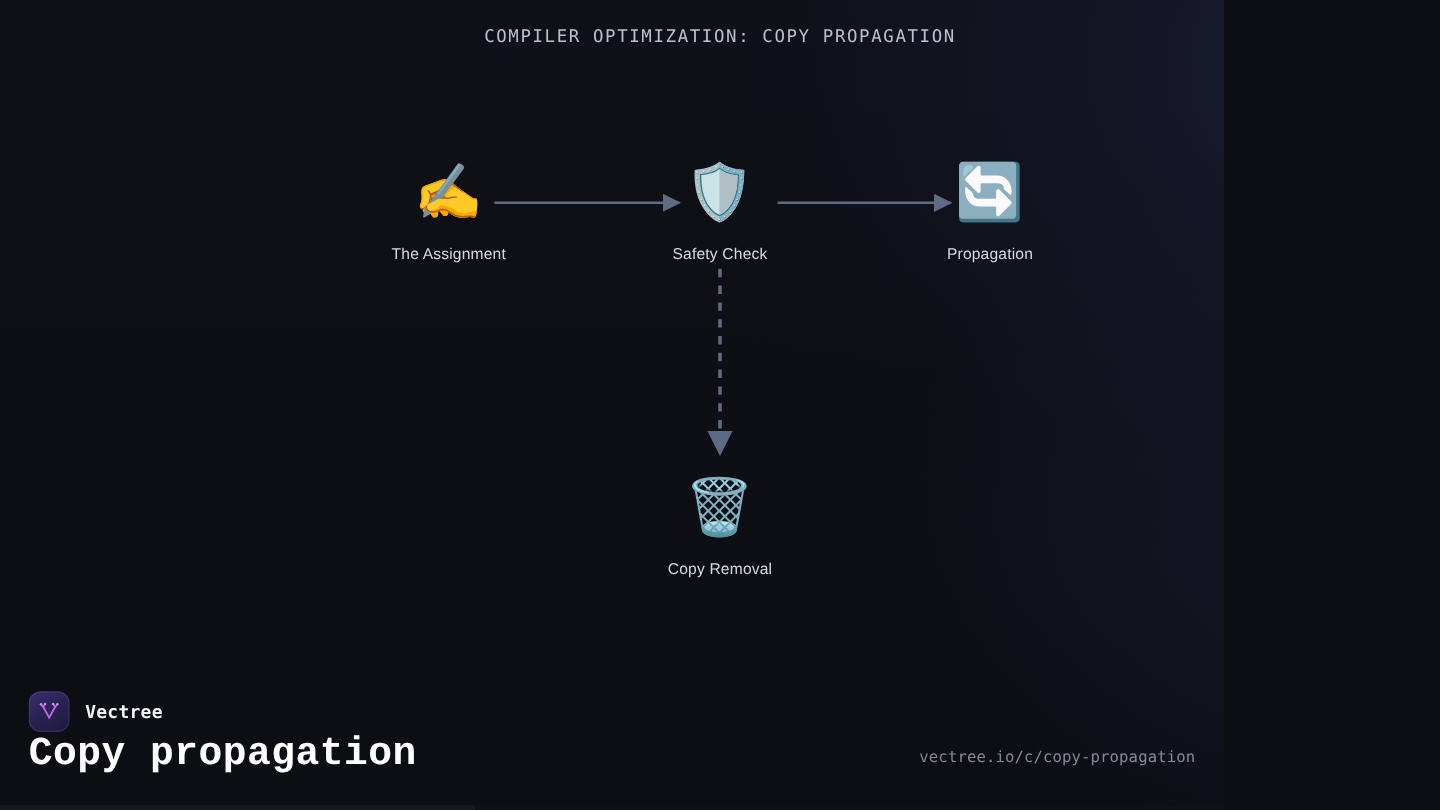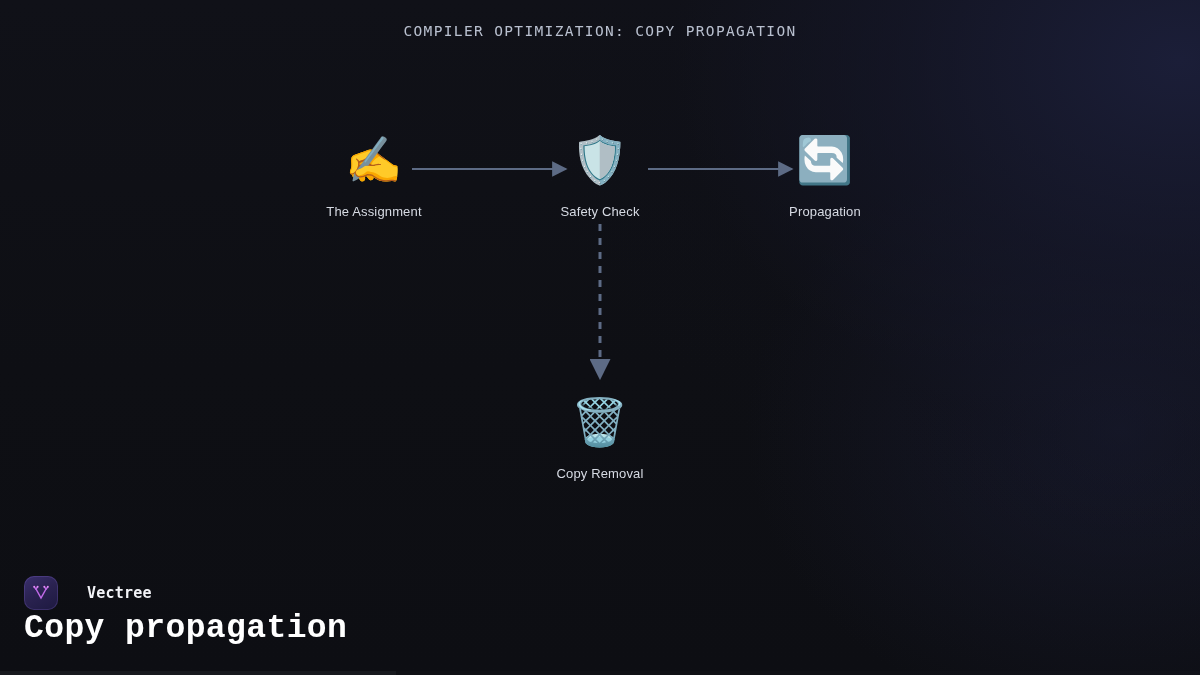--- a/index.html
+++ b/index.html
@@ -10,21 +10,21 @@
   body {
     width: 1200px;
     height: 675px;
     overflow: hidden;
     font-family: "Liberation Sans", sans-serif;
     position: relative;
   }
   #stage {
     position: absolute;
     inset: 0;
-    width: 1200px;
+    width: 1020px;
     height: 675px;
     background:
       radial-gradient(820px 620px at 1180px 60px, #1b1e38 0%, rgba(22,24,44,0.62) 34%, rgba(16,17,27,0.18) 62%, rgba(14,15,20,0) 80%),
       radial-gradient(520px 420px at 1120px 430px, rgba(28,31,58,0.55) 0%, rgba(14,15,20,0) 72%),
       linear-gradient(180deg, #101118 0%, #0e0f14 55%, #0d0e13 100%);
     overflow: hidden;
   }
 
   
   .kicker {
@@ -79,21 +79,21 @@
     pointer-events: none;
   }
 
   
   .brand-row {
     position: absolute;
     left: 24px;
     top: 576px;
     display: flex;
     align-items: center;
-    gap: 29px;
+    gap: 13px;
   }
   .brand-mark {
     width: 34px;
     height: 34px;
     border-radius: 10px;
     background: linear-gradient(150deg, #3a2f6e 0%, #2a2250 48%, #1d1940 100%);
     box-shadow: 0 0 0 1px rgba(150,120,230,0.22) inset;
     display: flex;
     align-items: center;
     justify-content: center;
@@ -202,18 +202,19 @@
           <circle cx="14.3" cy="4.7" r="1"></circle>
           <circle cx="17.8" cy="4.8" r="1"></circle>
         </g>
       </svg>
     </div>
     <div class="brand-name">Vectree</div>
   </div>
 
   <div class="page-title">Copy propagation</div>
 
+  <div class="url">vectree.io/c/copy-propagation</div>
 
   <div class="progress-track">
     <div class="progress-fill" id="progress-fill" style="width: 33%;"></div>
   </div>
 
 </div>
 
 </body></html>

